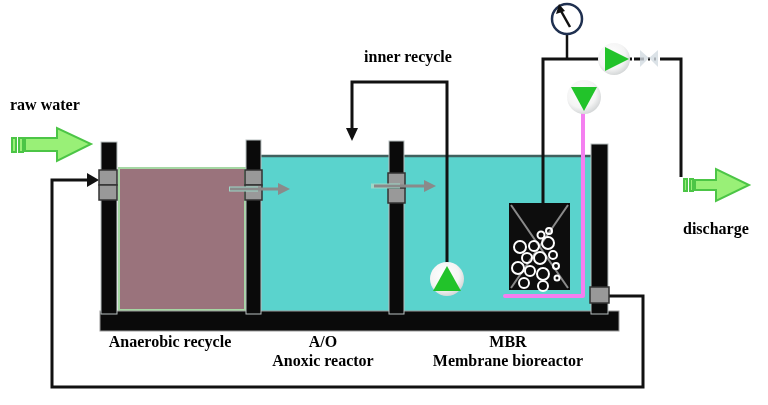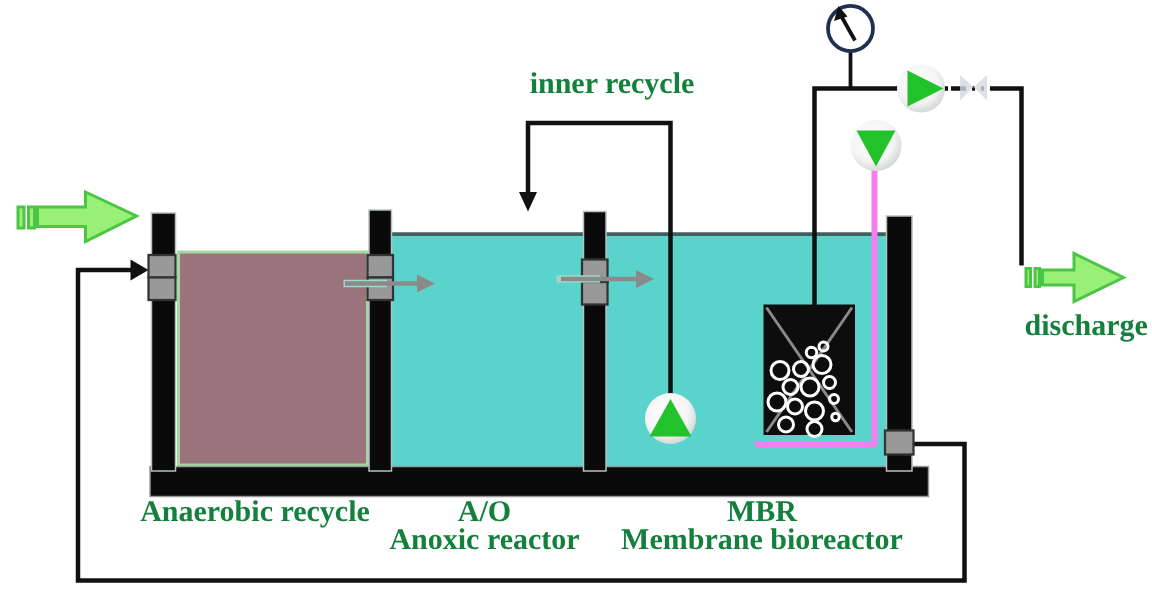--- a/index.html
+++ b/index.html
@@ -2,21 +2,21 @@
 <html><head>
 <meta charset="utf-8">
 <style>
   html,body{margin:0;padding:0;background:#fff;}
   .canvas{
     position:relative;width:768px;height:405px;background:#ffffff;overflow:hidden;
     font-family:"Liberation Serif","DejaVu Serif",serif;
   }
   .diagram-svg{position:absolute;left:0;top:0;}
   .lbl{
-    position:absolute;color:#15803d;font-weight:bold;font-size:20px;
+    position:absolute;color:#000000;font-weight:bold;font-size:16px;
     white-space:nowrap;line-height:19px;
   }
   .lbl.centered{transform:translateX(-50%);text-align:center;}
 </style>
 </head>
 <body>
 
 <div class="canvas">
 
   <svg class="diagram-svg" width="768" height="405" viewBox="0 0 768 405">
@@ -137,24 +137,25 @@
       <path d="M25,138 H57 V128 L91,144 L57,161 V151 H25 Z"></path>
     </g>
 
     <g fill="#99f077" stroke="#4cc546" stroke-width="2">
       <rect x="684" y="179" width="3" height="12"></rect>
       <rect x="690" y="179" width="3" height="12"></rect>
       <path d="M695,180 H716 V169 L749,185 L716,201 V190 H695 Z"></path>
     </g>
   </svg>
 
+  <div class="lbl" style="left:10px;top:95px;">raw water</div>
 
   <div class="lbl centered" style="left:408px;top:47px;">inner recycle</div>
 
-  <div class="lbl" style="left:683px;top:208px;">discharge</div>
+  <div class="lbl" style="left:683px;top:219px;">discharge</div>
 
   <div class="lbl centered" style="left:170px;top:332px;">
     <div>Anaerobic recycle</div>
   </div>
 
   <div class="lbl centered" style="left:508px;top:332px;">
     <div>MBR</div>
     <div>Membrane bioreactor</div>
   </div>
 

